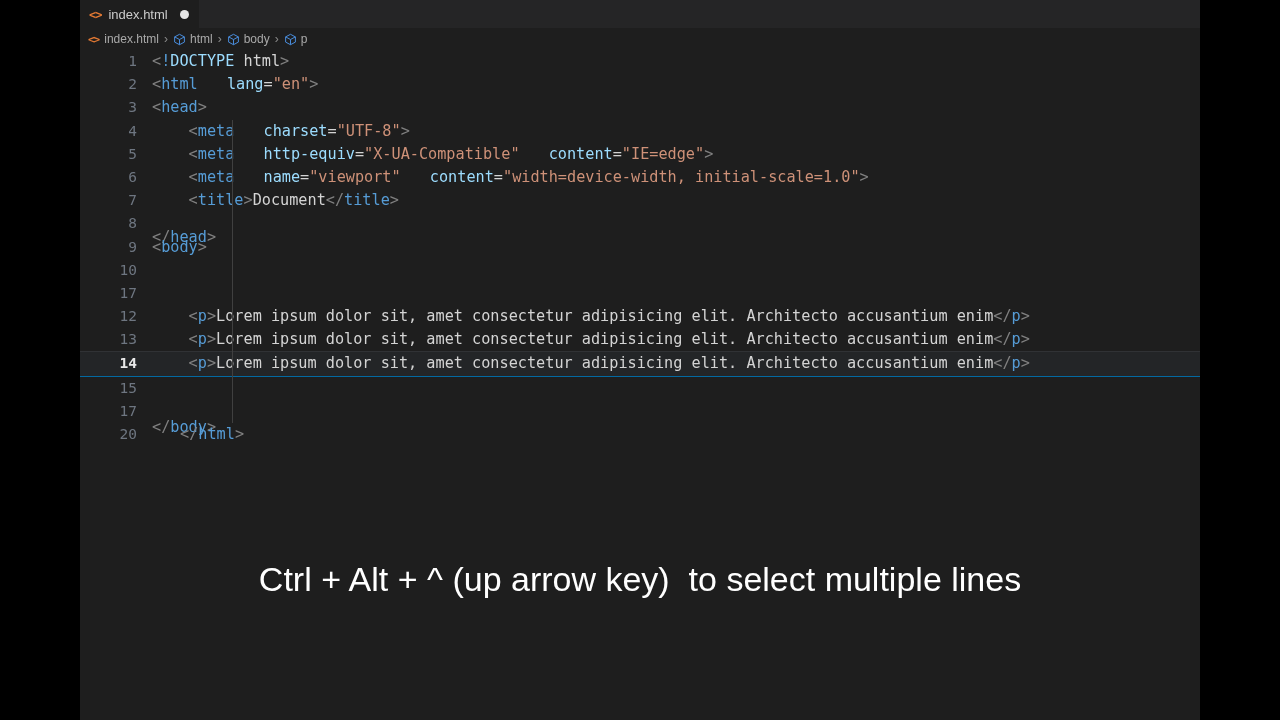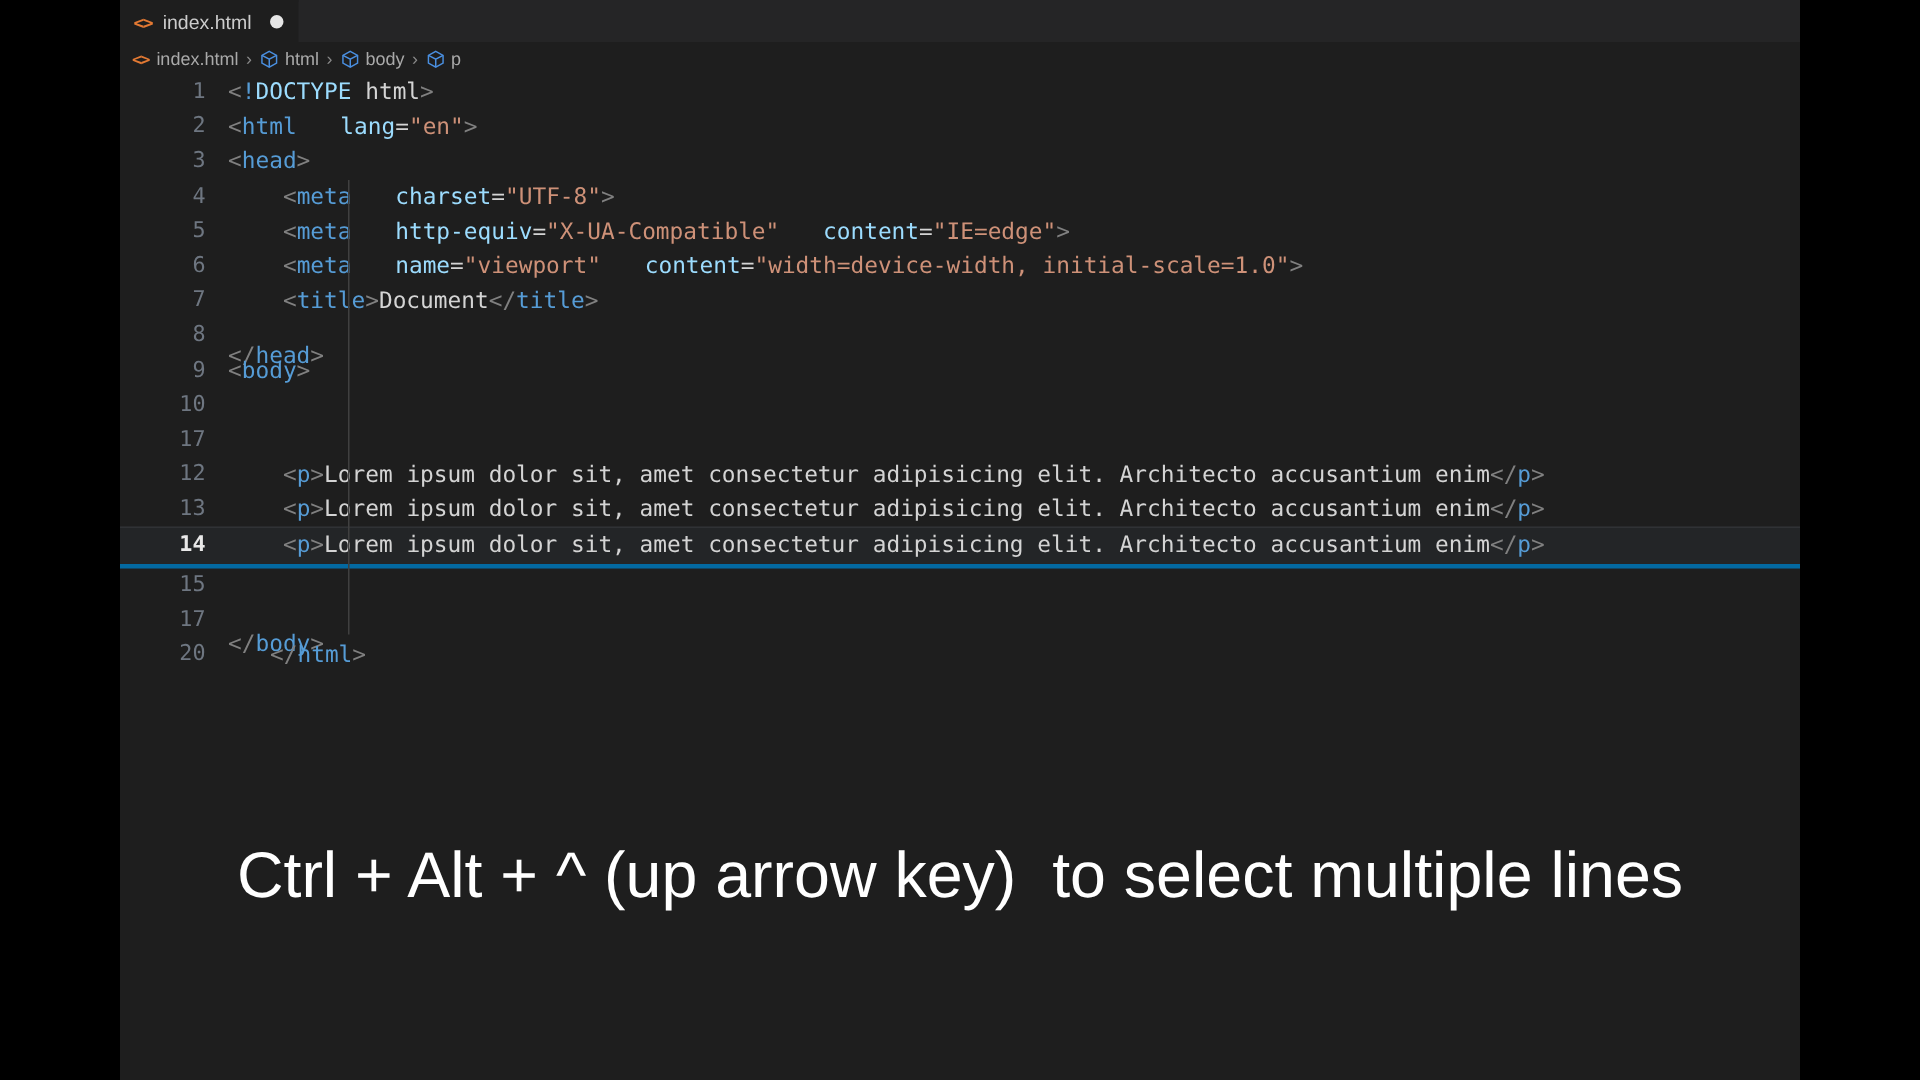--- a/index.html
+++ b/index.html
@@ -131,21 +131,21 @@
     position: relative;
     height: 23.2px;
     line-height: 23.2px;
     white-space: pre;
     font-family: "DejaVu Sans Mono", monospace;
     font-size: 15.2px;
   }
   .code-line.active {
     background: #232527;
     border-top: 1px solid #303235;
-    border-bottom: 3px solid #0369a1;
+    border-bottom: 1px solid #0369a1;
     height: 23.2px;
     box-sizing: content-box;
   }
   .ln {
     position: absolute;
     left: 0;
     width: 57px;
     text-align: right;
     color: #6e7681;
     font-family: "DejaVu Sans Mono", monospace;
@@ -180,21 +180,21 @@
   .t-bang     { color: #569cd6; }
 
   
   .caption {
     position: absolute;
     left: 0;
     top: 560px;
     width: 1280px;
     text-align: center;
     font-family: "Liberation Sans", sans-serif;
-    font-size: 43px;
+    font-size: 34px;
     color: #ffffff;
     white-space: pre;
   }
 </style>
 </head>
 <body>
 
 <div id="screen">
 
   <div id="vscode">

